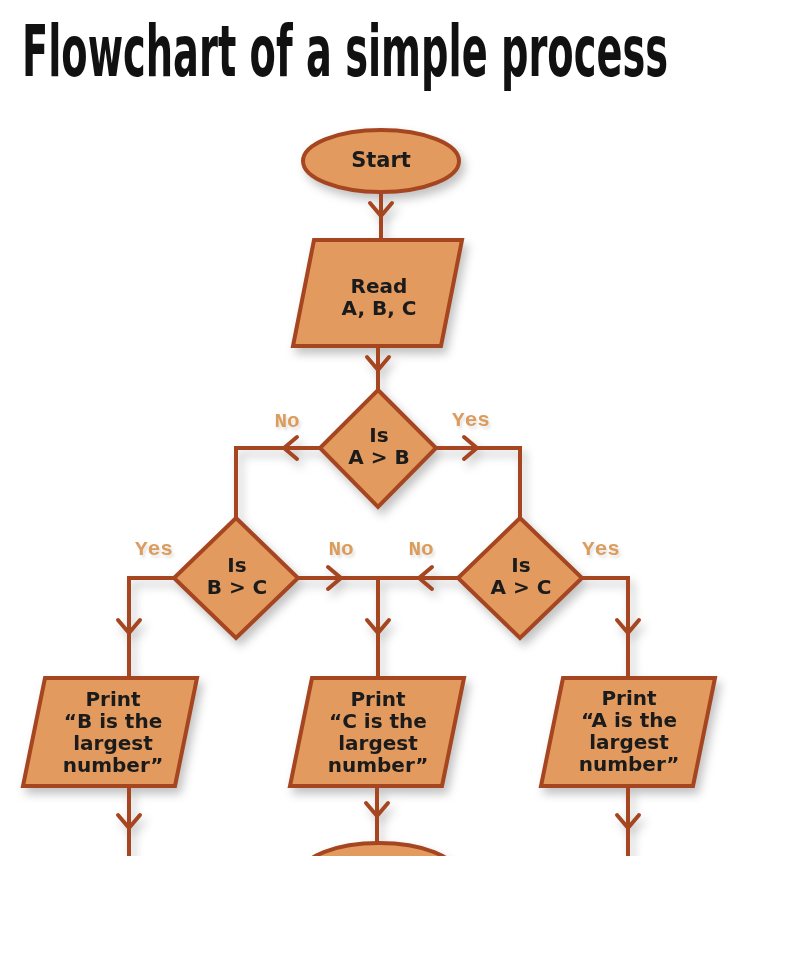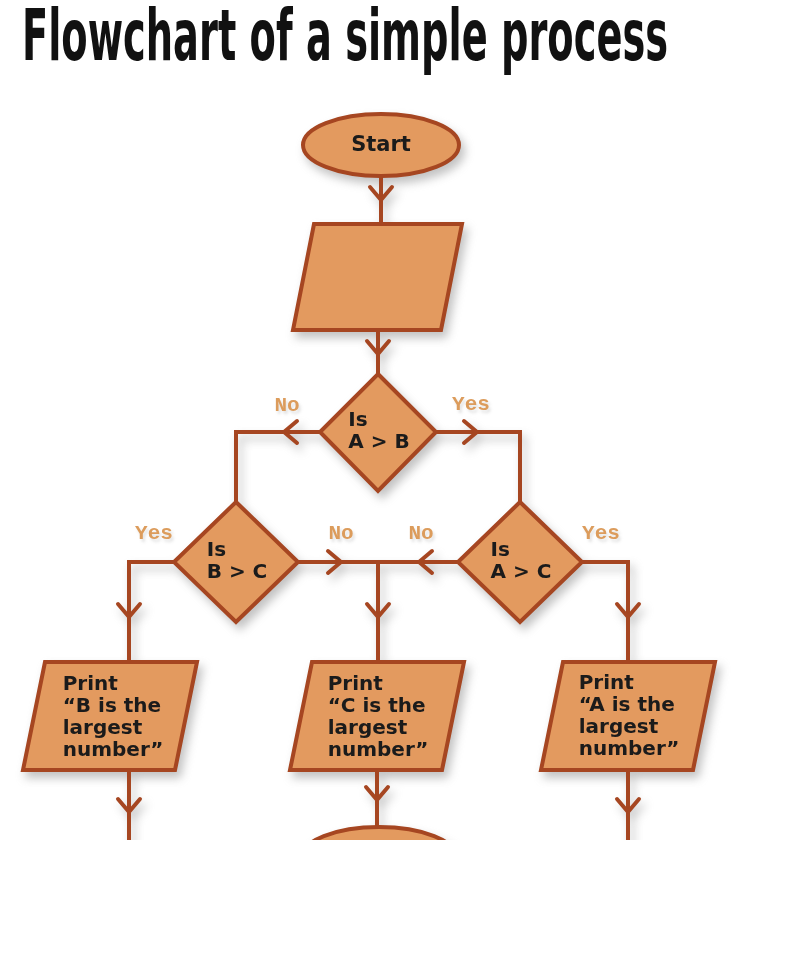--- a/index.html
+++ b/index.html
@@ -8,34 +8,35 @@
     --line:#A64621;
     --text:#1B1B1B;
     --branch-label:#DC9C5C;
     --background:#FFFFFF;
   }
   html,body{margin:0;padding:0;background:var(--background);}
   .stage{
     position:relative;width:800px;height:840px;overflow:hidden;
     background:var(--background);
     font-family:"DejaVu Sans","Liberation Sans",sans-serif;
+    margin-top:16px;
   }
   .title{
     position:absolute;left:22px;top:0;margin:0;
     font-size:71px;line-height:1;font-weight:bold;color:#111;
     transform:scaleX(0.54);transform-origin:0 0;white-space:nowrap;
     font-family:"DejaVu Sans","Liberation Sans",sans-serif;
   }
   .canvas{
     position:absolute;left:0;top:0;
     filter:drop-shadow(4px 6px 5px rgba(120,120,120,0.45));
   }
   .label{
     position:absolute;transform:translate(-50%,-50%);
-    text-align:left;white-space:pre-line;
+    text-align:center;white-space:pre-line;
     font-weight:bold;color:var(--text);
     font-size:20px;line-height:22px;
   }
   .label.node-terminator{font-size:21px;}
   .label.branch{
     color:var(--branch-label);font-size:21px;line-height:21px;
     text-shadow:2px 3px 3px rgba(140,140,140,0.25);
     font-family:Liberation Mono, monospace;
   }
 </style>
@@ -90,20 +91,22 @@
       <use href="#chev" transform="translate(628,617)"></use>
       <use href="#chev" transform="translate(129,812)"></use>
       <use href="#chev" transform="translate(219,857) rotate(-90)"></use>
       <use href="#chev" transform="translate(377,800)"></use>
       <use href="#chev" transform="translate(628,812)"></use>
       <use href="#chev" transform="translate(538,857) rotate(90)"></use>
     </g>
   </svg>
 
   <div class="label node-terminator" style="left:381px;top:144px">Start</div>
+  <div class="label" style="left:379px;top:281px">Read
+A, B, C</div>
   <div class="label" style="left:379px;top:430px">Is
 A &gt; B</div>
   <div class="label" style="left:237px;top:560px">Is
 B &gt; C</div>
   <div class="label" style="left:521px;top:560px">Is
 A &gt; C</div>
   <div class="label" style="left:113px;top:716px">Print
 “B is the
 largest
 number”</div>

